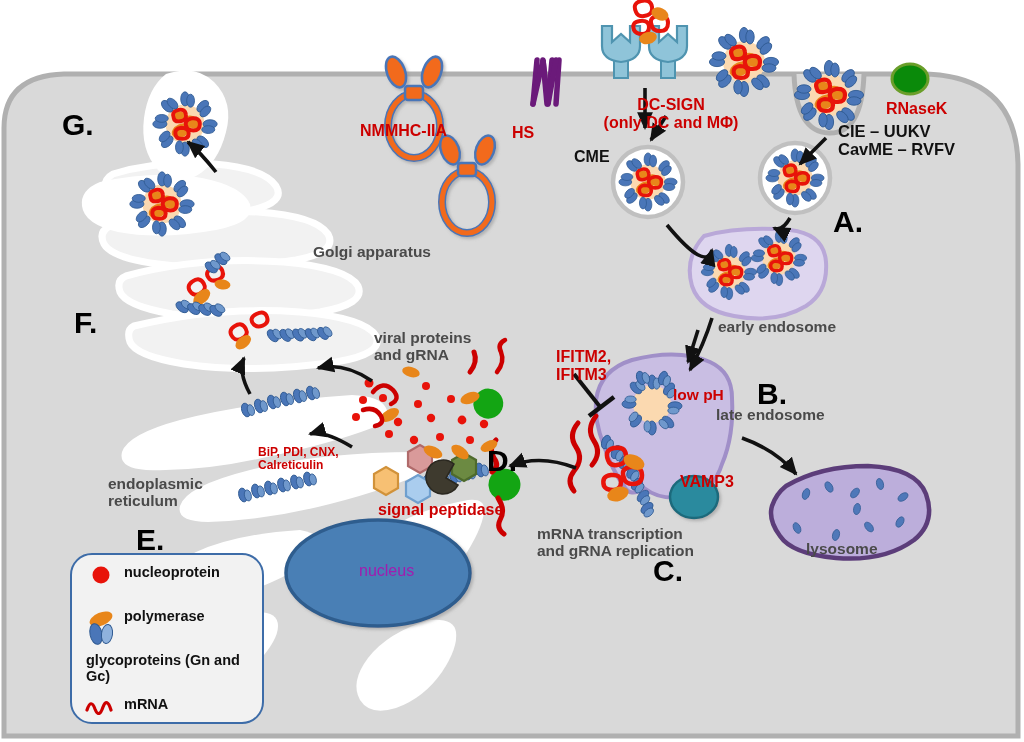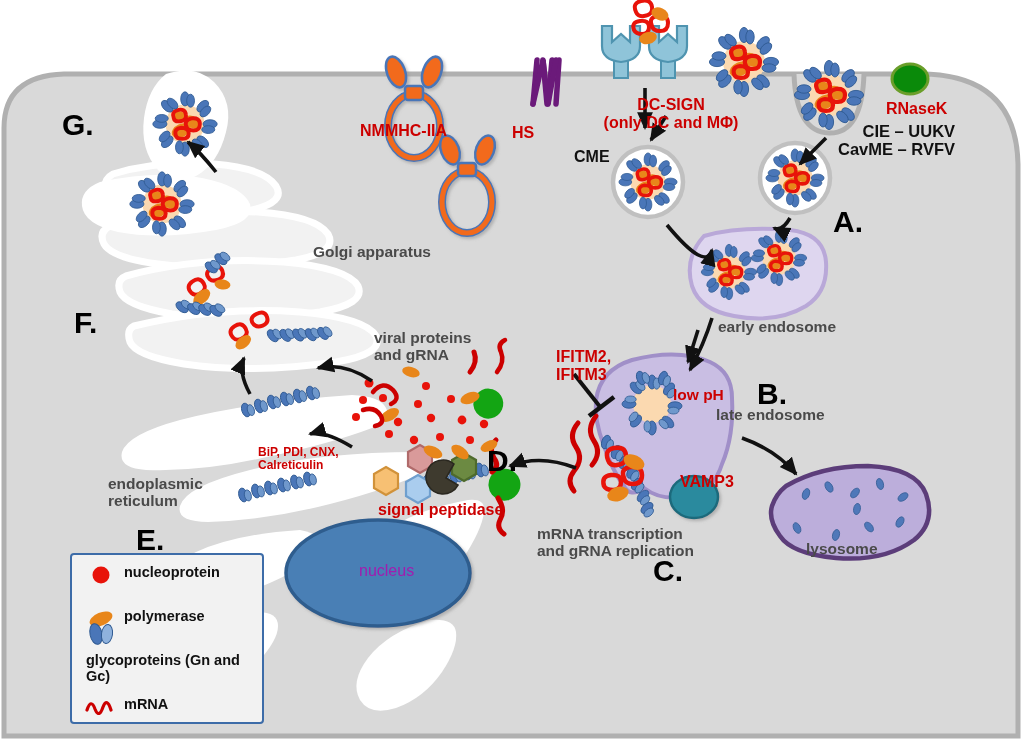--- a/index.html
+++ b/index.html
@@ -5,21 +5,21 @@
   html,body{margin:0;padding:0;background:#ffffff;}
   body{width:1024px;height:742px;font-family:"Liberation Sans",sans-serif;overflow:hidden;}
   #stage{position:relative;width:1024px;height:742px;background:#ffffff;}
   svg{display:block;}
   .lbl{position:absolute;white-space:pre;line-height:1.12;}
   .red{color:#cc0000;font-weight:bold;}
   .blk{color:#111111;font-weight:bold;}
   .gry{color:#4a4a4a;font-weight:bold;}
   .big{color:#000000;font-weight:bold;font-size:30px;}
   .legend-box{position:absolute;left:70px;top:553px;width:190px;height:167px;
-     background:#f2f2f2;border:2.5px solid #3d6ca8;border-radius:4px;}
+     background:#f2f2f2;border:2.5px solid #3d6ca8;border-radius:22px;}
   .legend-row{position:absolute;left:10px;display:flex;align-items:flex-start;}
   .legend-txt{font-size:14.5px;font-weight:bold;color:#111;line-height:1.08;padding-left:4px;}
   .legend-ico{width:38px;flex:0 0 38px;display:flex;align-items:center;justify-content:center;}
 </style>
 </head>
 <body>
 
 <div id="stage">
 
 <svg width="1024" height="742" viewBox="0 0 1024 742">
@@ -425,21 +425,21 @@
     <path d="M645,88 L645,128" stroke="#111" stroke-width="3.6" fill="none" marker-end="url(#ah)"></path>
   </g>
 </svg>
 
 <div class="lbl red" style="left:360px;top:122px;font-size:16px;">NMMHC-IIA</div>
 <div class="lbl red" style="left:512px;top:99px;font-size:16px;margin-top:25px;">HS</div>
 <div class="lbl red" style="left:585px;top:96px;font-size:16px;text-align:center;width:172px;">DC-SIGN
 (only DC and MΦ)</div>
 <div class="lbl red" style="left:886px;top:100px;font-size:16px;">RNaseK</div>
 <div class="lbl blk" style="left:574px;top:148px;font-size:16px;">CME</div>
-<div class="lbl blk" style="left:838px;top:122px;font-size:16.5px;text-align:right;">CIE – UUKV
+<div class="lbl blk" style="left:838px;top:122px;font-size:16.5px;">CIE – UUKV
 CavME – RVFV</div>
 
 <div class="lbl big" style="left:833px;top:205px;">A.</div>
 <div class="lbl gry" style="left:718px;top:318px;font-size:15.5px;">early endosome</div>
 
 <div class="lbl red" style="left:556px;top:348px;font-size:16px;">IFITM2,
 IFITM3</div>
 <div class="lbl red" style="left:673px;top:386px;font-size:15.5px;">low pH</div>
 <div class="lbl big" style="left:757px;top:377px;">B.</div>
 <div class="lbl gry" style="left:716px;top:406px;font-size:15.5px;">late endosome</div>

